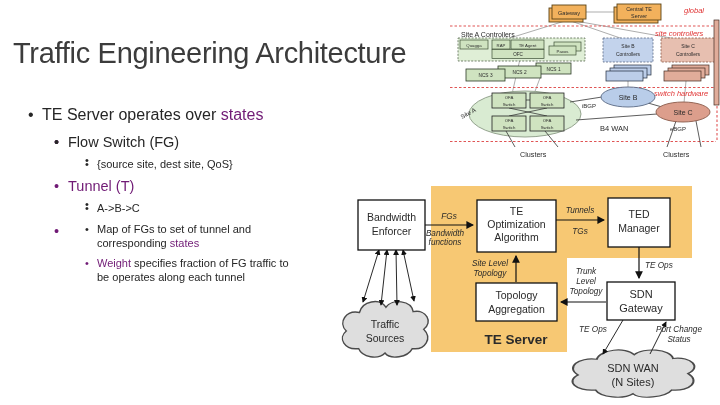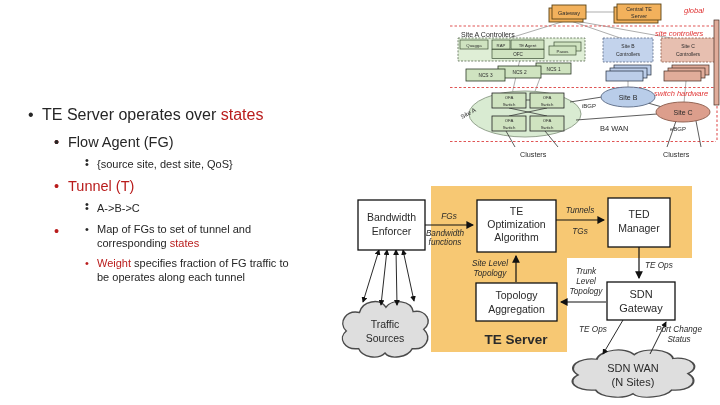--- a/index.html
+++ b/index.html
@@ -6,36 +6,37 @@
   #slide{position:relative;width:720px;height:405px;background:#ffffff;overflow:hidden;
          font-family:"Liberation Sans","DejaVu Sans",sans-serif;}
   #title{position:absolute;left:13px;top:36px;font-size:29px;line-height:34px;color:#3c3c3c;
          font-weight:400;letter-spacing:-0.3px;white-space:nowrap;}
   .bullets{position:absolute;left:28px;top:105px;width:272px;color:#262626;}
   .li{position:relative;}
   .l1{font-size:16px;line-height:19px;margin-bottom:9px;padding-left:14px;}
   .l2{font-size:14.5px;line-height:18px;margin-bottom:2px;margin-left:26px;padding-left:14px;}
   .l3{font-size:11px;line-height:14.3px;margin-bottom:6px;margin-left:57px;padding-left:12px;}
   .b{position:absolute;left:0;top:0;}
-  .red{color:#b91c1c;}
+  .red{color:#701a75;}
   svg{position:absolute;}
   svg text{font-family:"Liberation Sans","DejaVu Sans",sans-serif;fill:#2a2a2a;}
   .rit{fill:#e03434;font-style:italic;}
   .it{font-style:italic;}
 </style>
 </head>
 <body>
 
 <div id="slide">
 
+  <div id="title">Traffic Engineering Architecture</div>
 
   <div class="bullets">
     <div class="li l1"><span class="b">•</span><span>TE Server operates over </span><span class="red">states</span></div>
     <div class="li l2"><span class="b red">•</span></div>
-    <div class="li l2"><span class="b">•</span><span>Flow Agent (FG)</span></div>
+    <div class="li l2"><span class="b">•</span><span>Flow Switch (FG)</span></div>
     <div class="li l3"><span class="b">•</span></div>
     <div class="li l3"><span class="b">•</span><span>{source site, dest site, QoS}</span></div>
     <div class="li l2"><span class="b red">•</span><span class="red">Tunnel (T)</span></div>
     <div class="li l3"><span class="b">•</span></div>
     <div class="li l3"><span class="b">•</span><span>A-&gt;B-&gt;C</span></div>
     <div class="li l2"><span class="b red">•</span></div>
     <div class="li l3"><span class="b">•</span><span>Map of FGs to set of tunnel and corresponding </span><span class="red">states</span></div>
     <div class="li l3"><span class="b red">•</span><span class="red">Weight</span><span> specifies fraction of FG traffic to be operates along each tunnel</span></div>
   </div>
 

